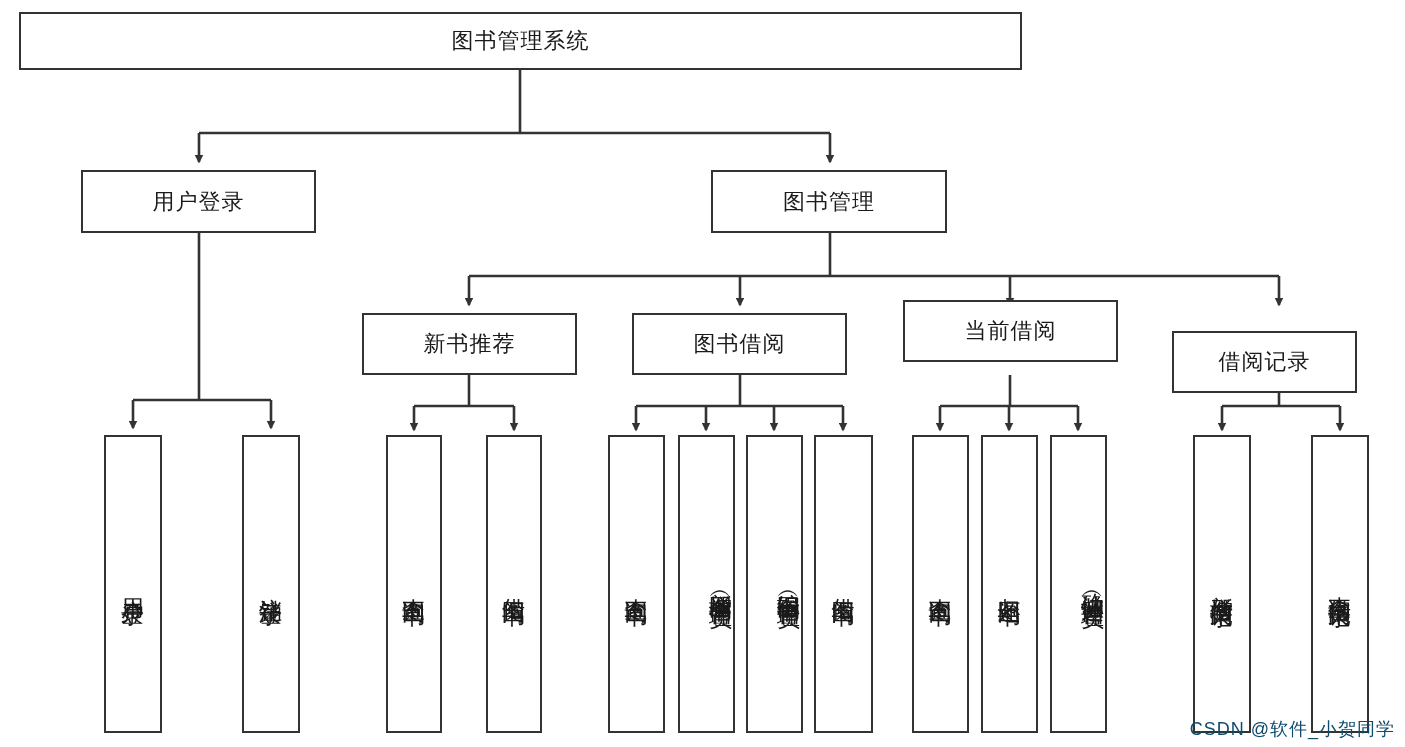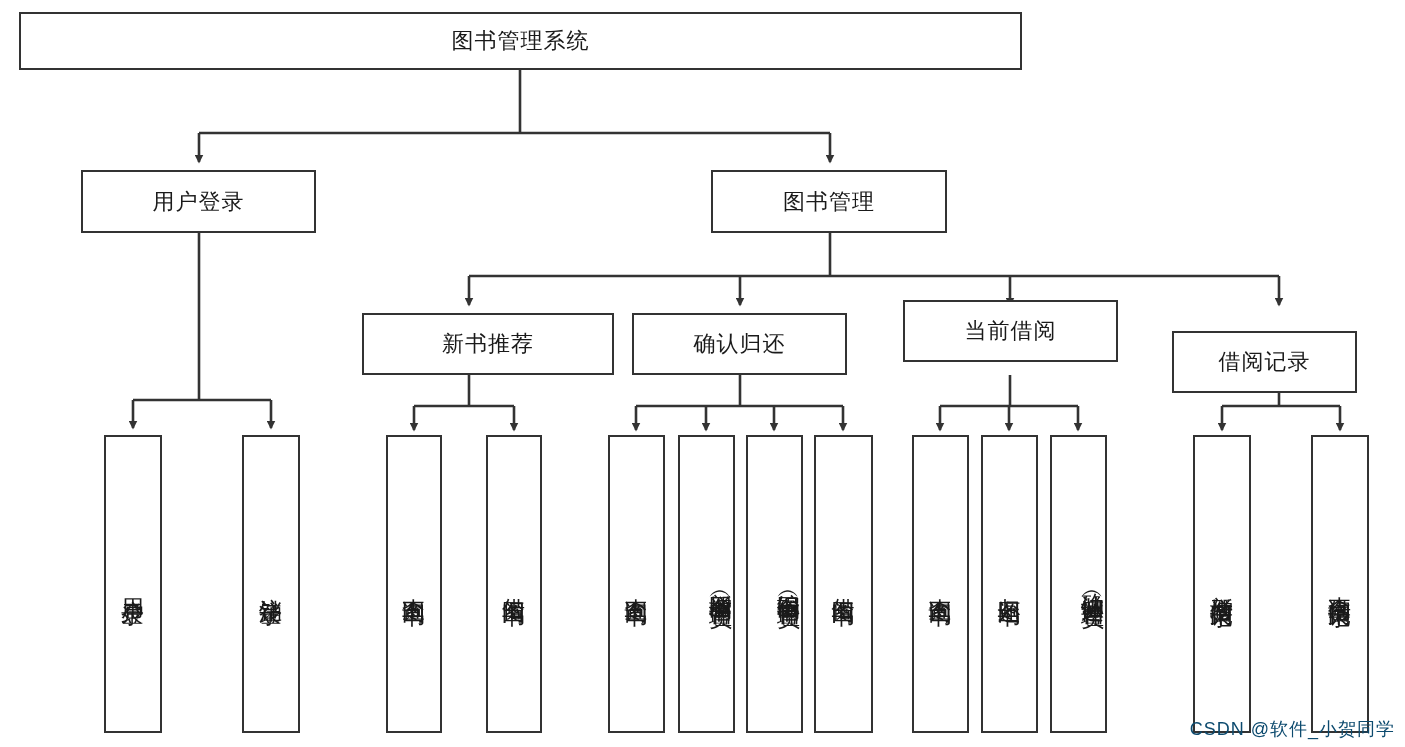--- a/index.html
+++ b/index.html
@@ -129,25 +129,25 @@
     <span>图书管理系统</span>
   </div>
 
   <div class="node horiz" style="left:81px; top:170px; width:235px; height:63px;">
     <span>用户登录</span>
   </div>
   <div class="node horiz" style="left:711px; top:170px; width:236px; height:63px;">
     <span>图书管理</span>
   </div>
 
-  <div class="node horiz" style="left:362px; top:313px; width:252px; height:62px;">
+  <div class="node horiz" style="left:362px; top:313px; width:215px; height:62px;">
     <span>新书推荐</span>
   </div>
   <div class="node horiz" style="left:632px; top:313px; width:215px; height:62px;">
-    <span>确认归还</span>
+    <span>图书借阅</span>
   </div>
   <div class="node horiz" style="left:903px; top:300px; width:215px; height:62px;">
     <span>当前借阅</span>
   </div>
   <div class="node horiz" style="left:1172px; top:331px; width:185px; height:62px;">
     <span>借阅记录</span>
   </div>
 
   <div class="node vert mid" style="left:104px; top:435px; width:58px; height:298px; align-items:center;">
     <span class="vlabel">用户登录</span>

